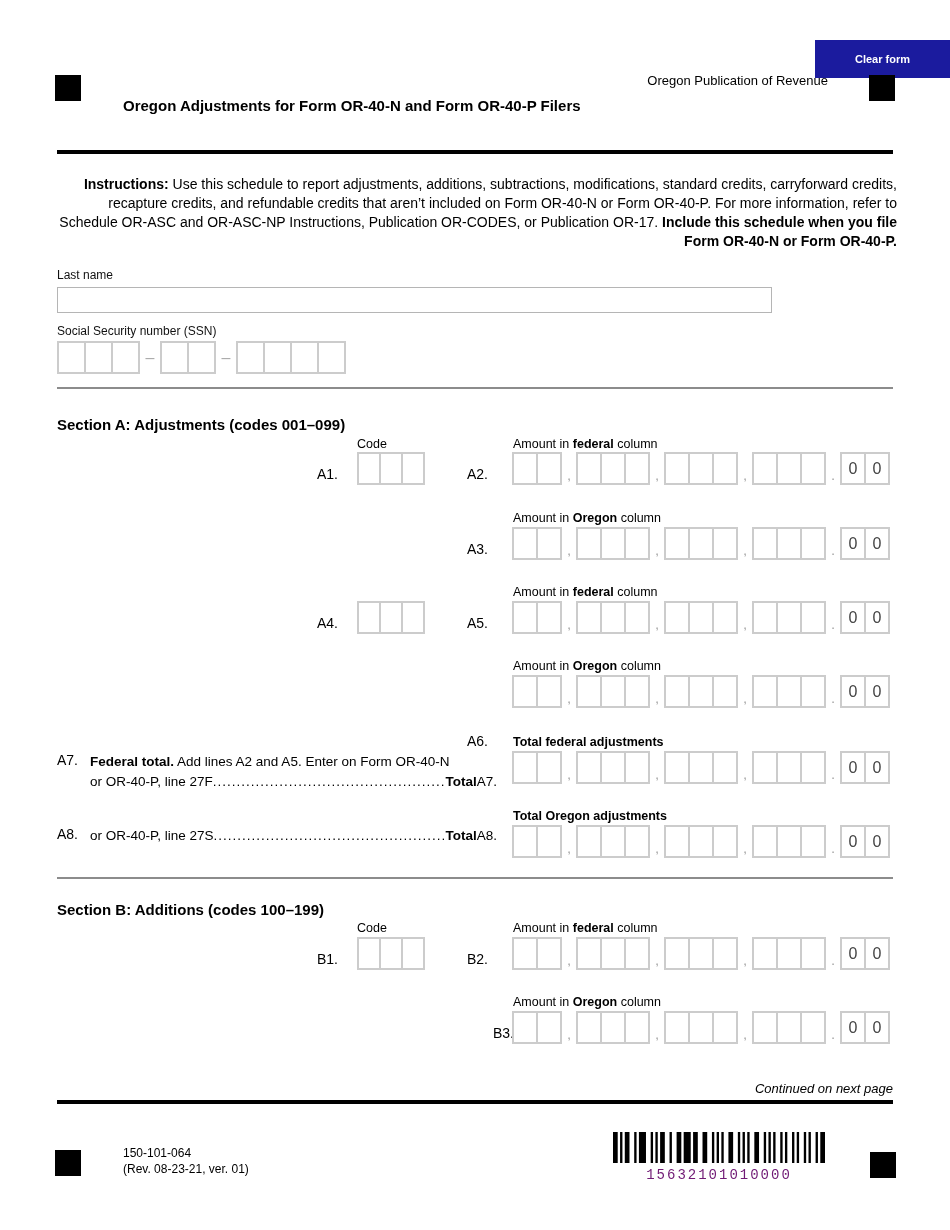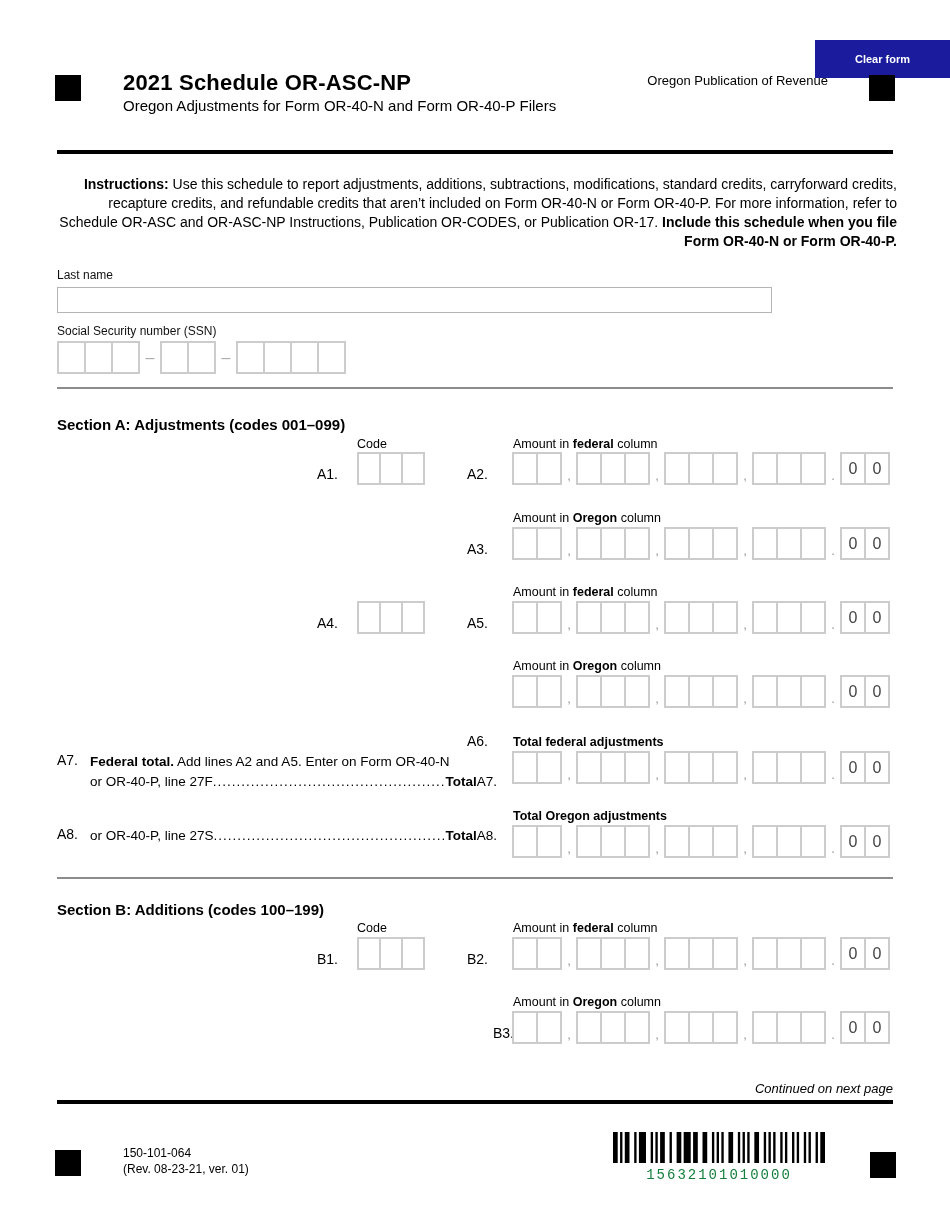--- a/index.html
+++ b/index.html
@@ -7,21 +7,21 @@
   body { font-family:"Liberation Sans", sans-serif; color:#000; }
   .page { position:relative; width:950px; height:1230px; background:#fff; overflow:hidden; }
   .abs { position:absolute; }
   .b { font-weight:bold; }
   .sq { position:absolute; width:26px; height:26px; background:#000; }
   .clear-btn { position:absolute; left:815px; top:0; width:135px; height:38px;
     background:#1b1b9e; color:#fff; font-size:11px; font-weight:bold;
     display:flex; align-items:center; justify-content:center; border:none; cursor:pointer;
     font-family:"Liberation Sans", sans-serif;margin-top:40px; }
   .title { font-size:22px; font-weight:bold; letter-spacing:0.2px; }
-  .subtitle { font-size:15px; font-weight:normal; }
+  .subtitle { font-size:15px; font-weight:bold; }
   .agency { font-size:13px; }
   .hints { font-size:11.5px; display:flex; gap:13px; white-space:nowrap; }
   .rule { position:absolute; background:#000; height:4px; }
   .grayrule { position:absolute; background:#8c8c8c; height:2px; }
   .instructions { font-size:14px; line-height:19px; text-align:left; }
   .fieldlabel { font-size:12px; color:#111; }
   .textbox { position:absolute; border:1px solid #b5b5b5; background:#fff; height:26px;
     font-family:"Liberation Sans", sans-serif; font-size:14px; padding:0 6px; }
   .cellrow { display:flex; align-items:flex-end; }
   .cellgroup { display:flex; }
@@ -36,34 +36,33 @@
   .ssn-dash { width:20px; text-align:center; color:#aaa; font-size:16px; align-self:center; }
   .sectiontitle { font-size:15px; font-weight:bold; }
   .collabel { font-size:12.5px; }
   .rowid { font-size:14px; }
   .rowid.r { width:52px; text-align:right; }
   .totaltext { font-size:13.5px; line-height:20px; width:407px; }
   .leaderline { display:flex; }
   .leader { flex:1; overflow:hidden; white-space:nowrap; letter-spacing:1px; }
   .continued { font-size:13px; font-style:italic; }
   .footnum { font-size:12px; line-height:16px; }
-  .barcode-num { font-family:"Liberation Mono", monospace; font-size:14px; color:#15803d;
+  .barcode-num { font-family:"Liberation Mono", monospace; font-size:14px; color:#701a75;
     letter-spacing:2px; text-align:center; }
 </style>
 </head>
 <body>
 
 <div class="page">
 
   <button class="clear-btn" style="background: rgb(27, 27, 158); color: rgb(255, 255, 255);">Clear form</button>
 
   <div class="sq" style="left:55px; top:75px;"></div>
   <div class="sq" style="left:869px; top:75px;"></div>
 
-  <div class="abs title" style="left:123px; top:70px;">2021 Schedule OR-ASC-NP</div>
   <div class="abs subtitle" style="left:123px; top:97px;">Oregon Adjustments for Form OR-40-N and Form OR-40-P Filers</div>
   <div class="abs agency" style="right:122px; top:73px;">Oregon Publication of Revenue</div>
 
   <div class="rule" style="left:57px; top:150px; width:836px;"></div>
 
   <div class="abs instructions" style="left:57px; top:175px; width:840px;text-align:right;">
     <span class="b">Instructions:</span><span> Use this schedule to report adjustments, additions, subtractions, modifications, standard credits, carryforward credits, recapture credits, and refundable credits that aren’t included on Form OR-40-N or Form OR-40-P. For more information, refer to Schedule OR-ASC and OR-ASC-NP Instructions, Publication OR-CODES, or Publication OR-17. </span><span class="b">Include this schedule when you file Form OR-40-N or Form OR-40-P.</span>
   </div>
 
   <div class="abs fieldlabel" style="left:57px; top:268px;">Last name</div>

